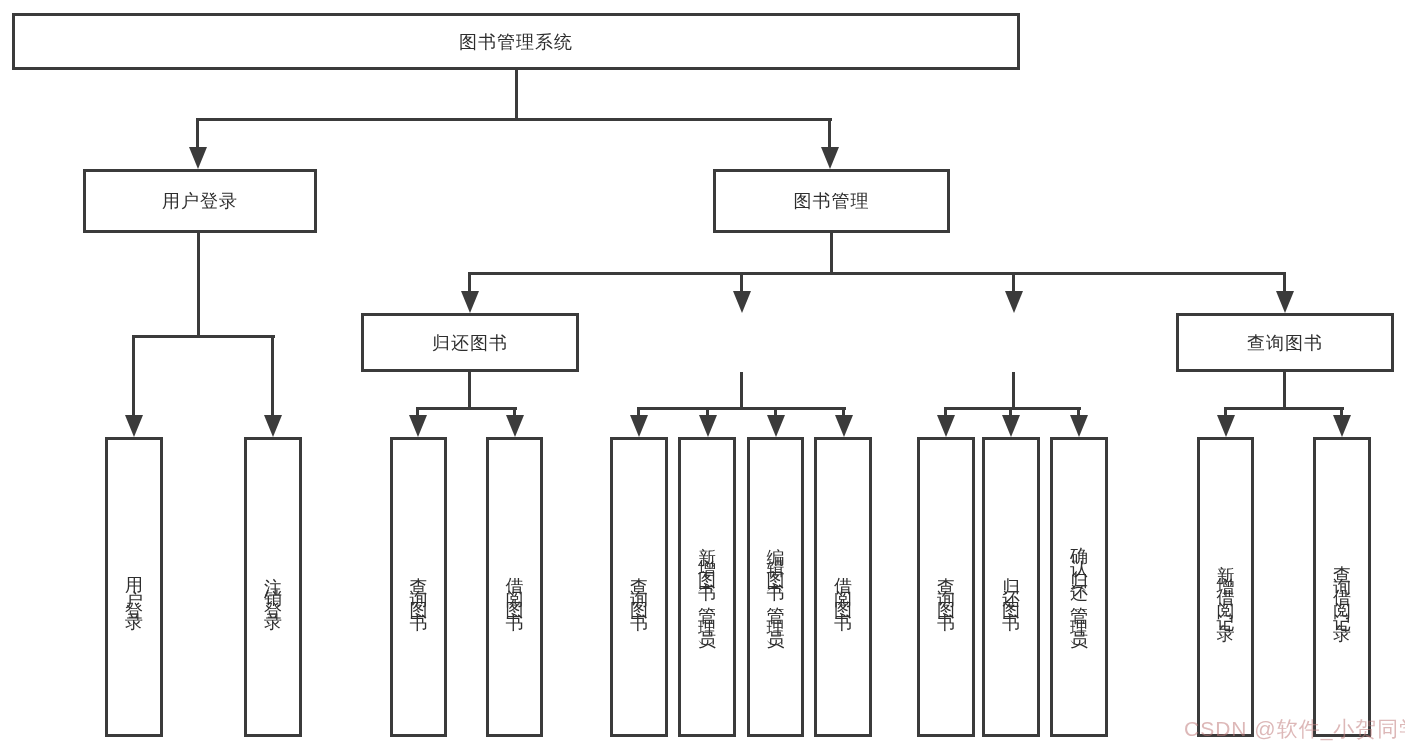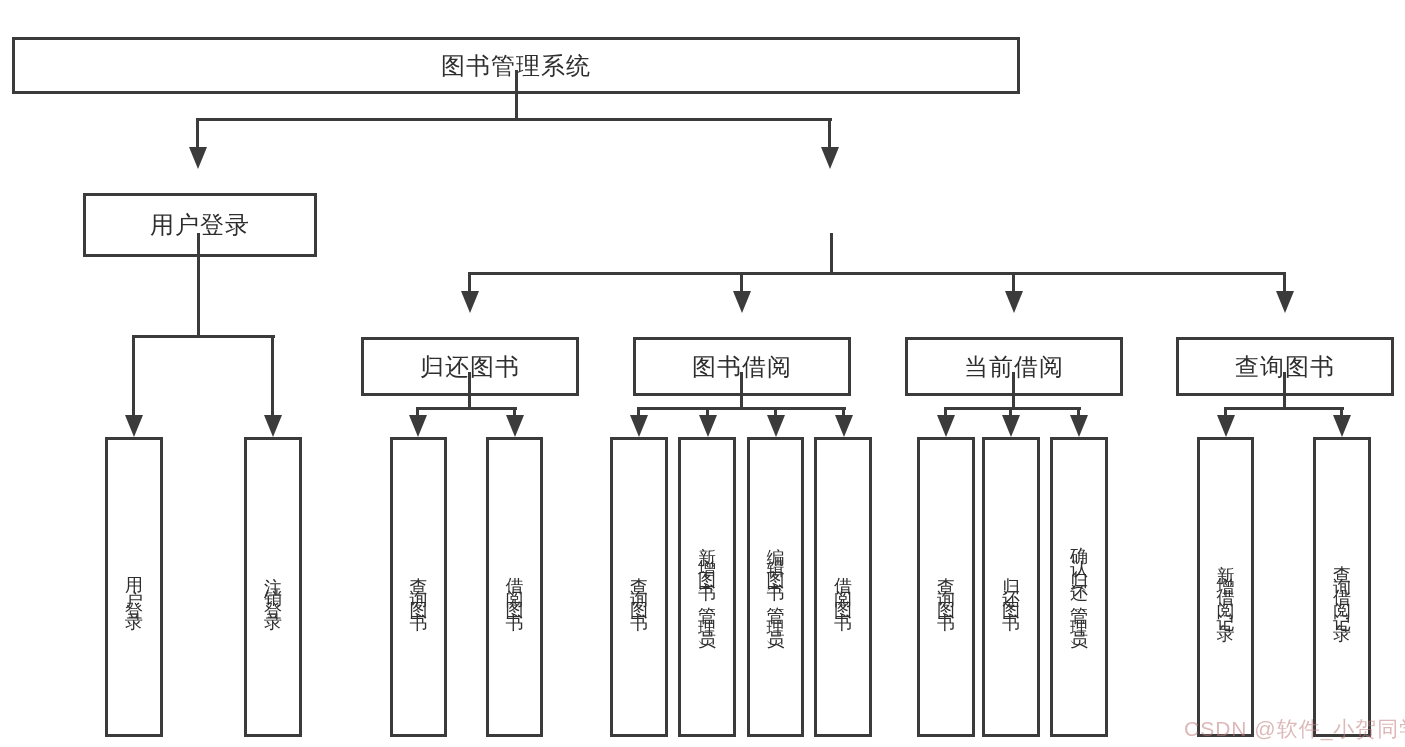--- a/index.html
+++ b/index.html
@@ -14,24 +14,23 @@
     font-family:"Liberation Sans","DejaVu Sans",sans-serif;
     overflow:hidden;
   }
   .box{
     position:absolute;
     box-sizing:border-box;
     border:3px solid var(--line);
     background:#ffffff;
     display:flex;align-items:center;justify-content:center;
     color:var(--ink);
-    font-size:24px;
+    font-size:18px;
     letter-spacing:1px;
     white-space:nowrap;
-    margin-top:24px;
   }
   .vbox{
     position:absolute;
     box-sizing:border-box;
     border:3px solid var(--line);
     background:#ffffff;
     display:flex;align-items:center;justify-content:center;
     color:var(--ink);
   }
   .vbox .vtext{
@@ -72,20 +71,23 @@
   <div class="vline" style="left:515px;top:70px;height:49px;"></div>
   <div class="hline" style="left:196px;top:118px;width:636px;"></div>
   <div class="vline" style="left:196px;top:118px;height:32px;"></div>
   <div class="arrow" style="left:189px;top:147px;"></div>
   <div class="vline" style="left:828px;top:118px;height:32px;"></div>
   <div class="arrow" style="left:821px;top:147px;"></div>
 
   <div class="box" style="left:83px;top:169px;width:234px;height:64px;">
     <span>用户登录</span>
   </div>
+  <div class="box" style="left:713px;top:169px;width:237px;height:64px;">
+    <span>图书管理</span>
+  </div>
 
   <div class="vline" style="left:197px;top:233px;height:105px;"></div>
   <div class="hline" style="left:132px;top:335px;width:143px;"></div>
   <div class="vline" style="left:132px;top:335px;height:85px;"></div>
   <div class="arrow" style="left:125px;top:415px;"></div>
   <div class="vline" style="left:271px;top:335px;height:85px;"></div>
   <div class="arrow" style="left:264px;top:415px;"></div>
 
   <div class="vline" style="left:830px;top:233px;height:42px;"></div>
   <div class="hline" style="left:468px;top:272px;width:818px;"></div>
@@ -93,26 +95,20 @@
   <div class="arrow" style="left:461px;top:291px;"></div>
   <div class="vline" style="left:740px;top:272px;height:22px;"></div>
   <div class="arrow" style="left:733px;top:291px;"></div>
   <div class="vline" style="left:1012px;top:272px;height:22px;"></div>
   <div class="arrow" style="left:1005px;top:291px;"></div>
   <div class="vline" style="left:1283px;top:272px;height:22px;"></div>
   <div class="arrow" style="left:1276px;top:291px;"></div>
 
   <div class="box" style="left:361px;top:313px;width:218px;height:59px;">
     <span>归还图书</span>
-  </div>
-  <div class="box" style="left:633px;top:313px;width:218px;height:59px;">
-    <span>图书借阅</span>
-  </div>
-  <div class="box" style="left:905px;top:313px;width:218px;height:59px;">
-    <span>当前借阅</span>
   </div>
   <div class="box" style="left:1176px;top:313px;width:218px;height:59px;">
     <span>查询图书</span>
   </div>
 
   <div class="vline" style="left:468px;top:372px;height:38px;"></div>
   <div class="hline" style="left:416px;top:407px;width:101px;"></div>
   <div class="vline" style="left:416px;top:407px;height:12px;"></div>
   <div class="arrow" style="left:409px;top:415px;"></div>
   <div class="vline" style="left:513px;top:407px;height:12px;"></div>

